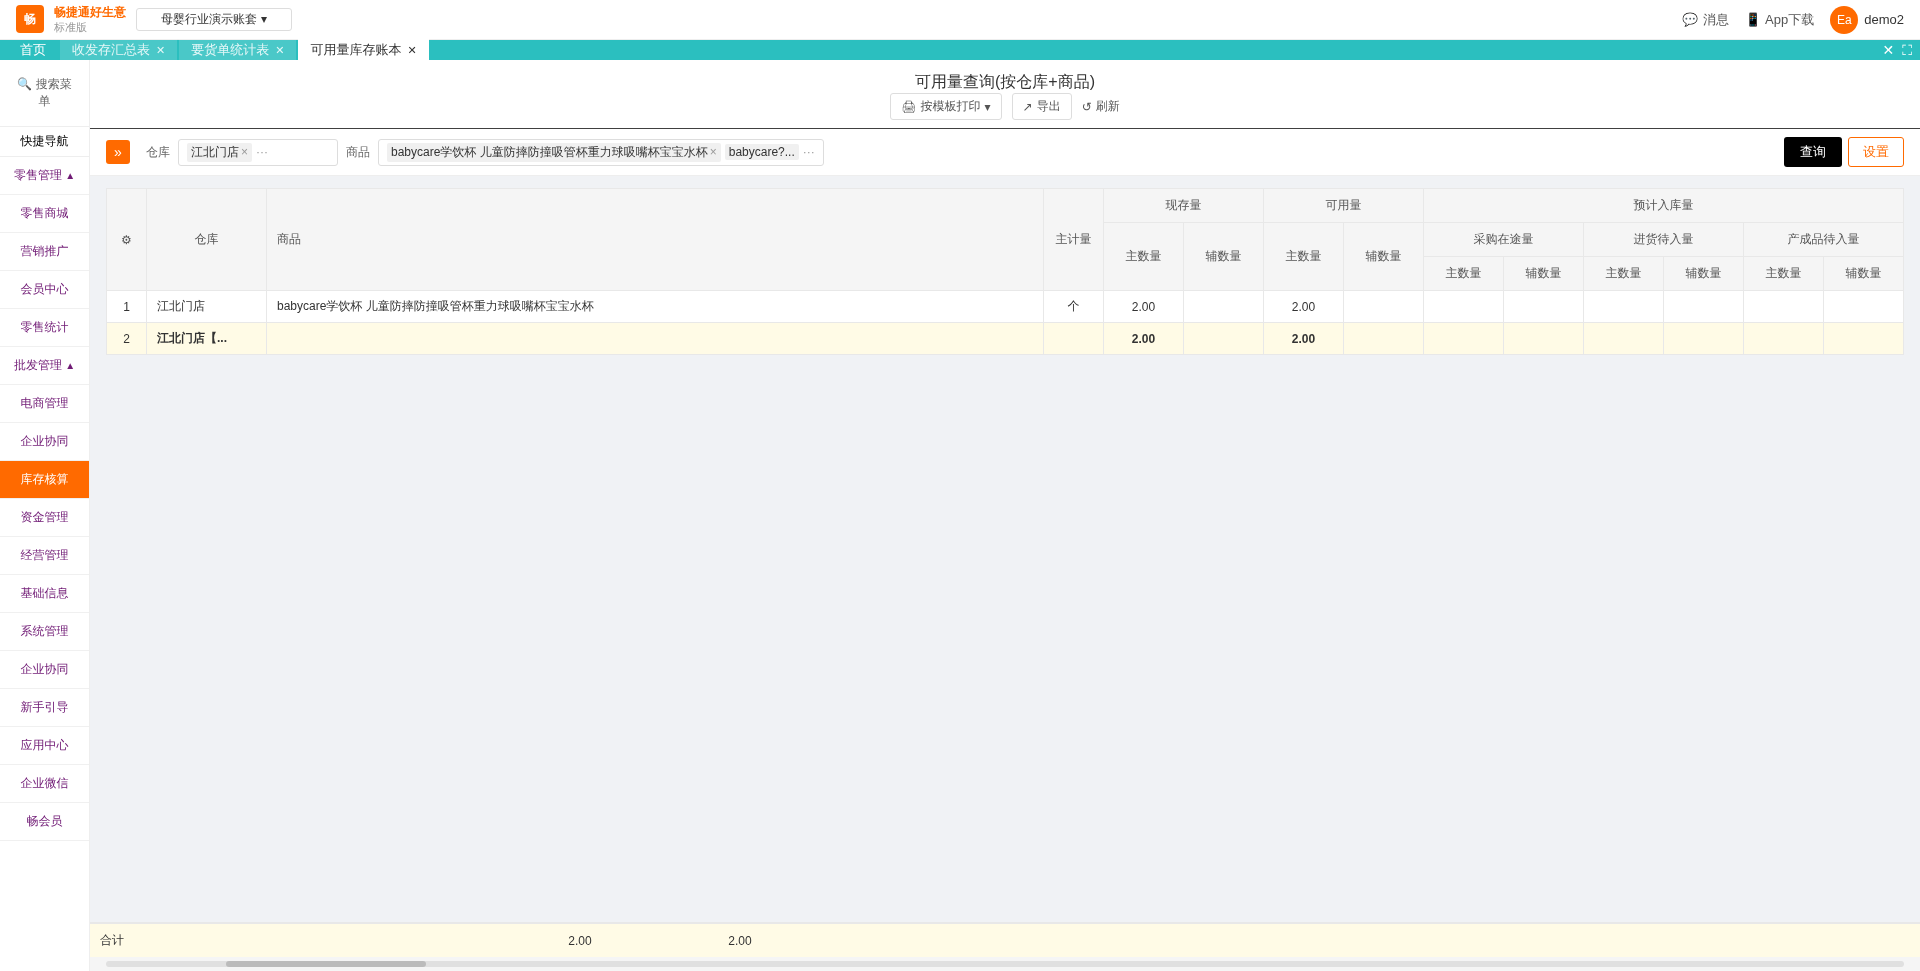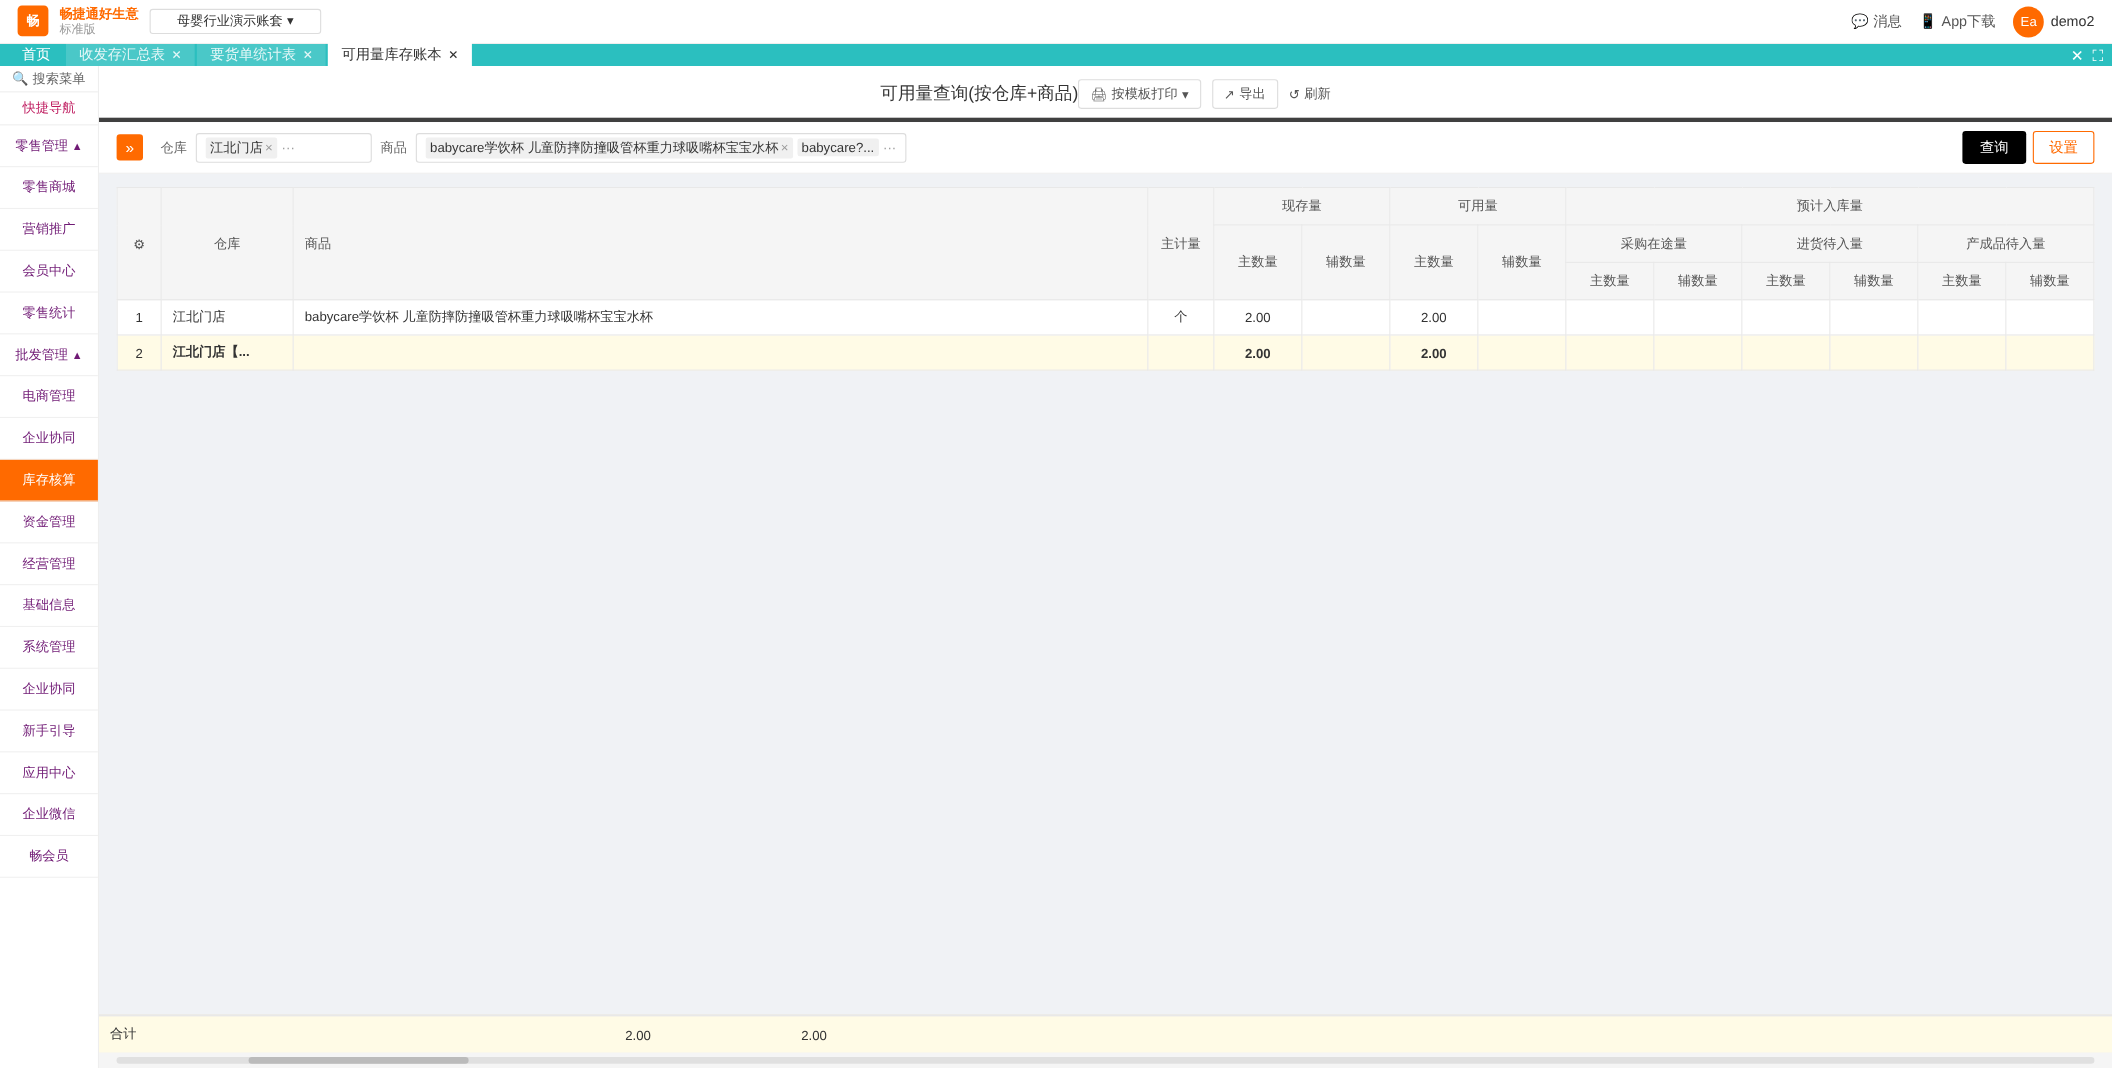--- a/index.html
+++ b/index.html
@@ -61,22 +61,22 @@
     
     .sidebar {
       width: 90px;
       background: #fff;
       border-right: 1px solid #eee;
       display: flex;
       flex-direction: column;
       overflow-y: auto;
       flex-shrink: 0;
     }
-    .sidebar-search { padding: 3px; border-bottom: 1px solid #eee; font-size: 12px; color: #666; cursor: pointer; text-align: center; }
-    .sidebar-nav-label { font-size: 12px; color: #be185d; text-align: center; cursor: pointer; padding: 6px 4px; border-bottom: 1px solid #eee; }
+    .sidebar-search { padding: 16px; border-bottom: 1px solid #eee; font-size: 12px; color: #666; cursor: pointer; text-align: center; }
+    .sidebar-nav-label { font-size: 12px; color: #000000; text-align: center; cursor: pointer; padding: 6px 4px; border-bottom: 1px solid #eee; }
     .sidebar-item {
       padding: 10px 4px;
       text-align: center;
       font-size: 12px;
       color: #701a75;
       cursor: pointer;
       border-bottom: 1px solid #f0f0f0;
     }
     .sidebar-item.active { background: #ff6a00; color: white; }
     .sidebar-item .item-label { font-size: 12px; }
@@ -84,23 +84,24 @@
 
     
     .content { flex: 1; display: flex; flex-direction: column; overflow: hidden; background: #f0f2f5; }
 
     
     .page-header {
       background: #fff;
       padding: 12px 16px 8px;
       display: flex;
       align-items: center;
-      justify-content: center;
-      border-bottom: 4px solid #404040;
-      flex-shrink: 0;
+      justify-content: flex-start;
+      border-bottom: 1px solid #404040;
+      flex-shrink: 0;
+      flex-direction: column;
     }
     .page-title { font-size: 16px; font-weight: 500; color: #333; }
     .page-actions { display: flex; align-items: center; gap: 10px; }
     .btn-template { display: flex; align-items: center; gap: 4px; font-size: 12px; color: #555; cursor: pointer; border: 1px solid #ddd; padding: 4px 10px; border-radius: 3px; background: #fff; }
     .btn-export { display: flex; align-items: center; gap: 4px; font-size: 12px; color: #555; cursor: pointer; border: 1px solid #ddd; padding: 4px 10px; border-radius: 3px; background: #fff; }
     .btn-refresh { display: flex; align-items: center; gap: 4px; font-size: 12px; color: #555; cursor: pointer; }
 
     
     .filter-area {
       background: #fff;

